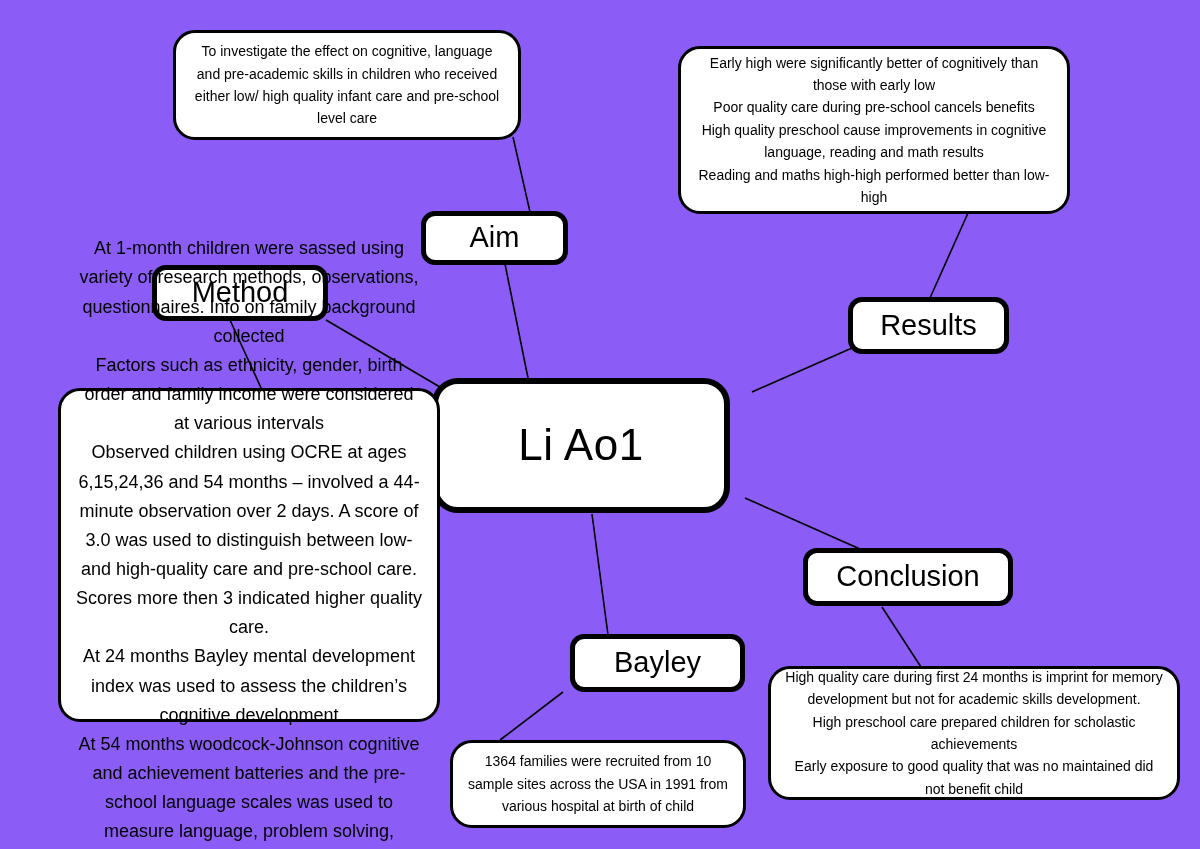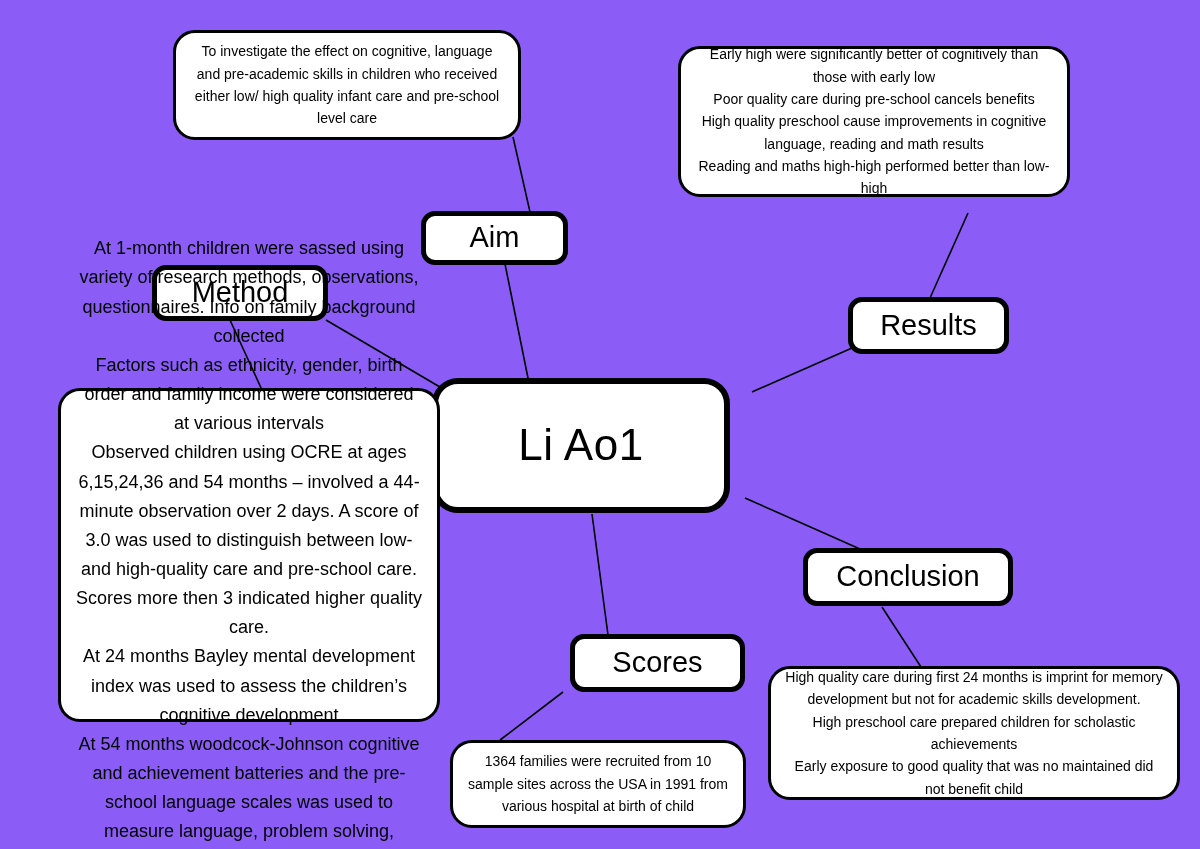--- a/index.html
+++ b/index.html
@@ -107,21 +107,21 @@
       <line x1="592" y1="514" x2="608" y2="635"></line>
 
       <line x1="563" y1="692" x2="500" y2="740"></line>
     </g>
   </svg>
 
   <div class="node detail detail-small" style="left:173px; top:30px; width:348px; height:110px;">
     <span class="node-text">To investigate the effect on cognitive, language and pre-academic skills in children who received either low/ high quality infant care and pre-school level care</span>
   </div>
 
-  <div class="node detail detail-small" style="left:678px; top:46px; width:392px; height:151px;">
+  <div class="node detail detail-small" style="left:678px; top:46px; width:392px; height:168px;">
     <span class="node-text">Early high were significantly better of cognitively than those with early low
 Poor quality care during pre-school cancels benefits
 High quality preschool cause improvements in cognitive language, reading and math results
 Reading and maths high-high performed better than low-high</span>
   </div>
 
   <div class="node branch" style="left:421px; top:211px; width:147px; height:54px;">
     <span class="node-text">Aim</span>
   </div>
 
@@ -143,21 +143,21 @@
 Observed children using OCRE at ages 6,15,24,36 and 54 months – involved a 44-minute observation over 2 days. A score of 3.0 was used to distinguish between low- and high-quality care and pre-school care. Scores more then 3 indicated higher quality care.
 At 24 months Bayley mental development index was used to assess the children’s cognitive development
 At 54 months woodcock-Johnson cognitive and achievement batteries and the pre-school language scales was used to measure language, problem solving, memory and intelligence</span>
   </div>
 
   <div class="node branch" style="left:803px; top:548px; width:210px; height:58px;">
     <span class="node-text">Conclusion</span>
   </div>
 
   <div class="node branch" style="left:570px; top:634px; width:175px; height:58px;">
-    <span class="node-text">Scores</span>
+    <span class="node-text">Bayley</span>
   </div>
 
   <div class="node detail detail-small" style="left:768px; top:666px; width:412px; height:134px;">
     <span class="node-text">High quality care during first 24 months is imprint for memory development but not for academic skills development.
 High preschool care prepared children for scholastic achievements
 Early exposure to good quality that was no maintained did not benefit child</span>
   </div>
 
   <div class="node detail detail-small" style="left:450px; top:740px; width:296px; height:88px;">
     <span class="node-text">1364 families were recruited from 10 sample sites across the USA in 1991 from various hospital at birth of child</span>

